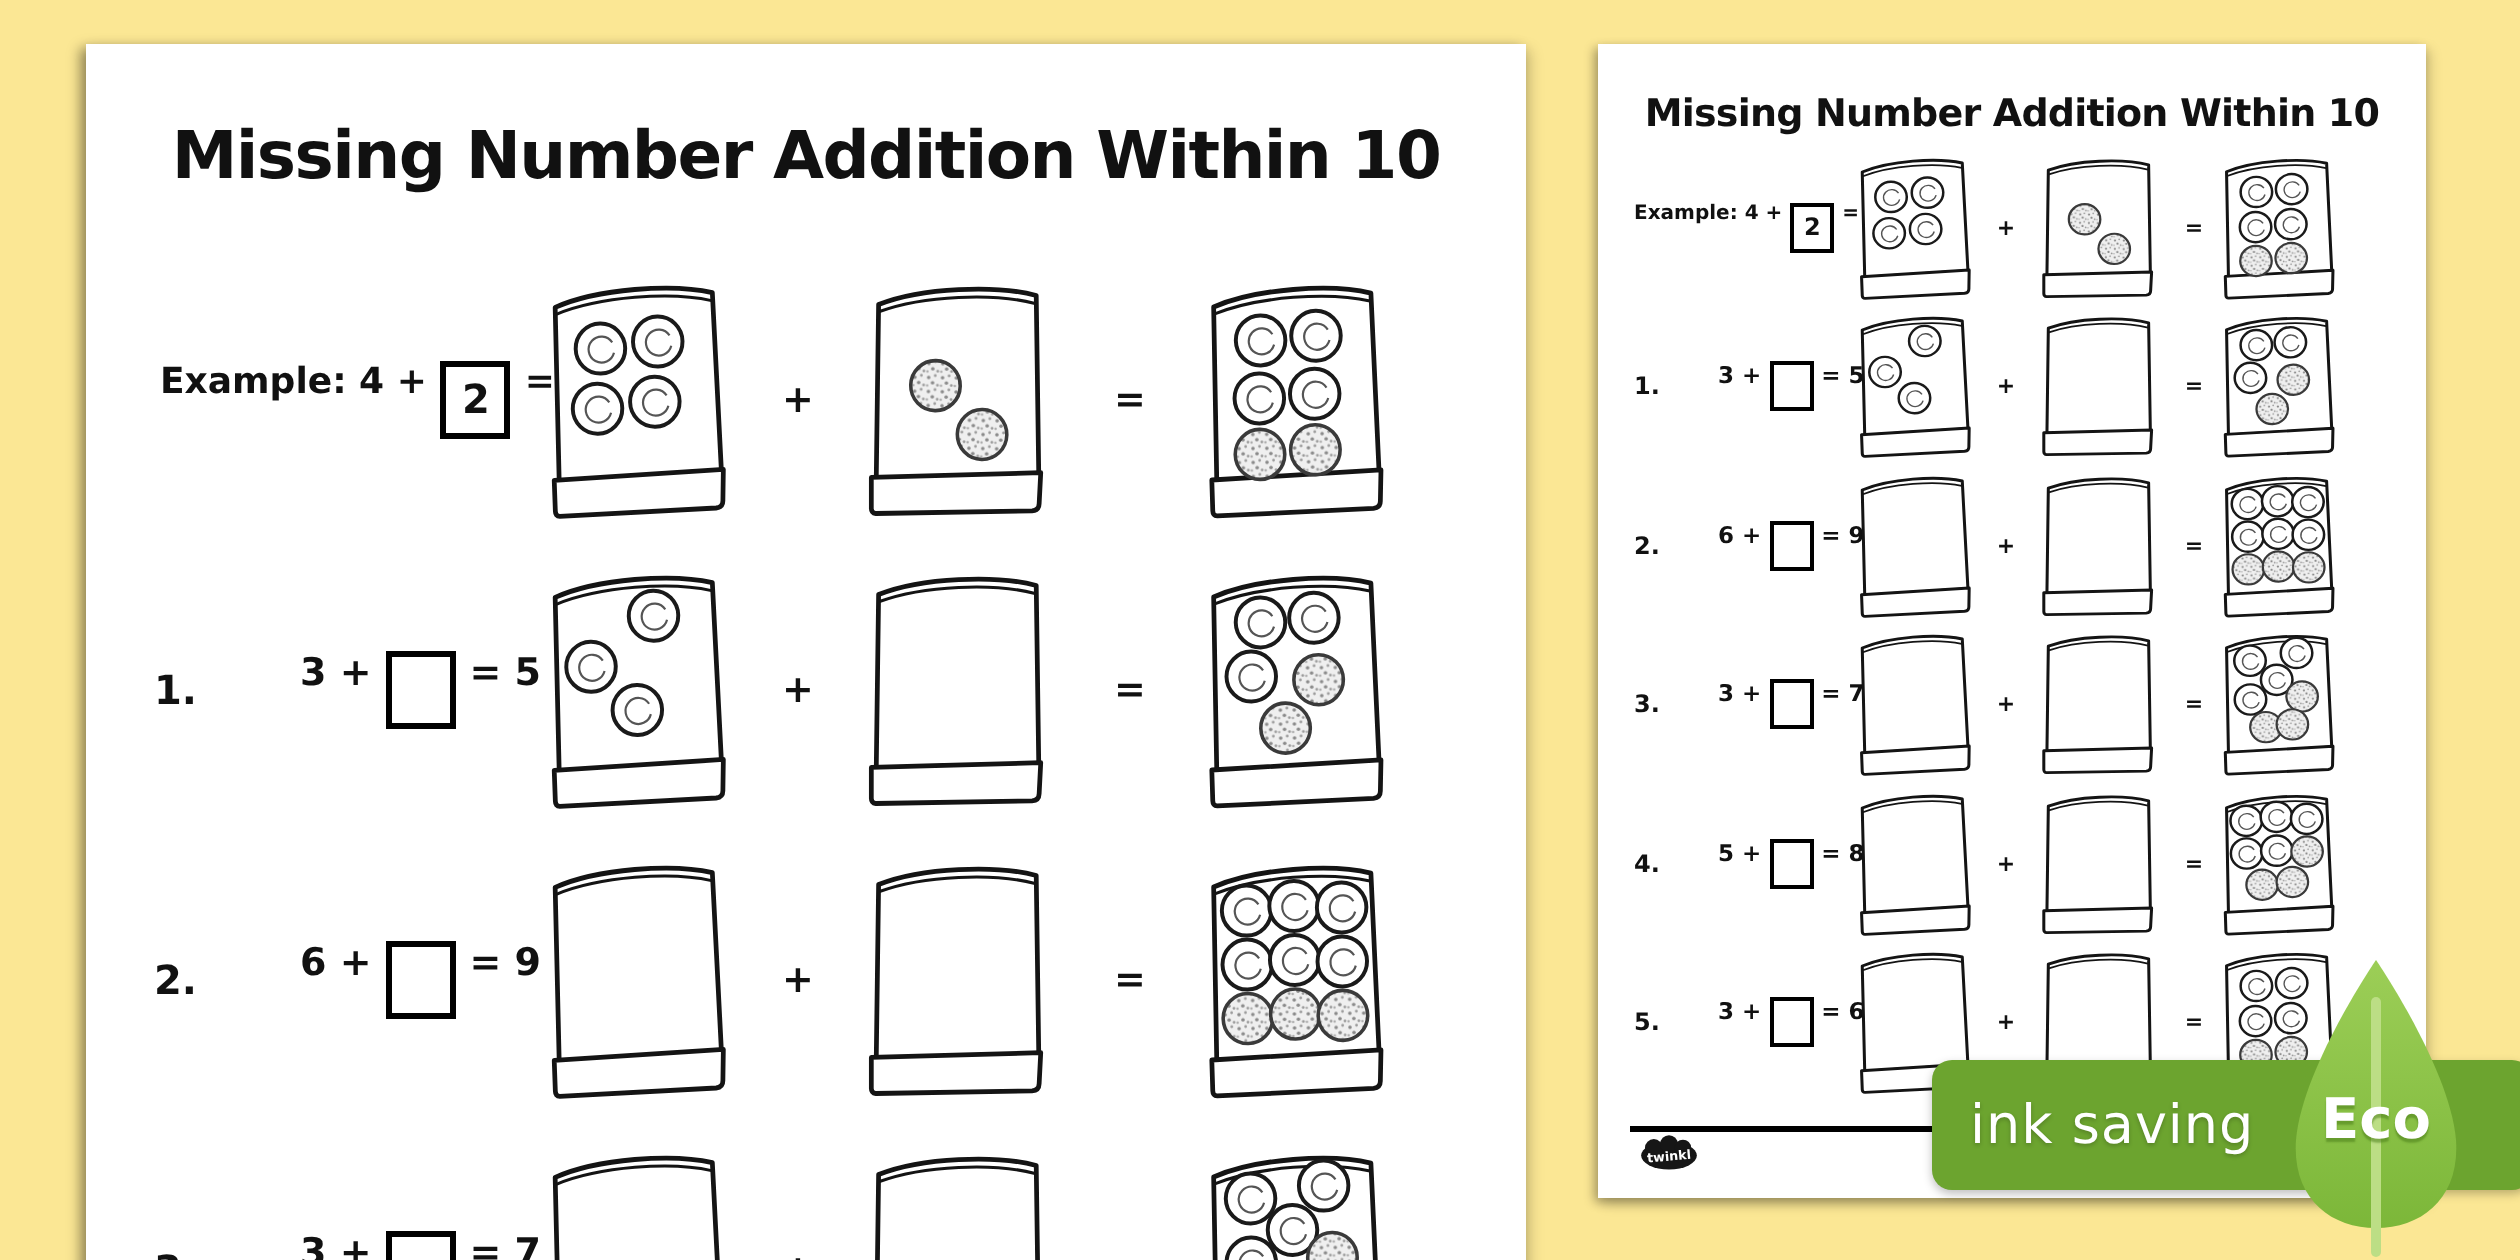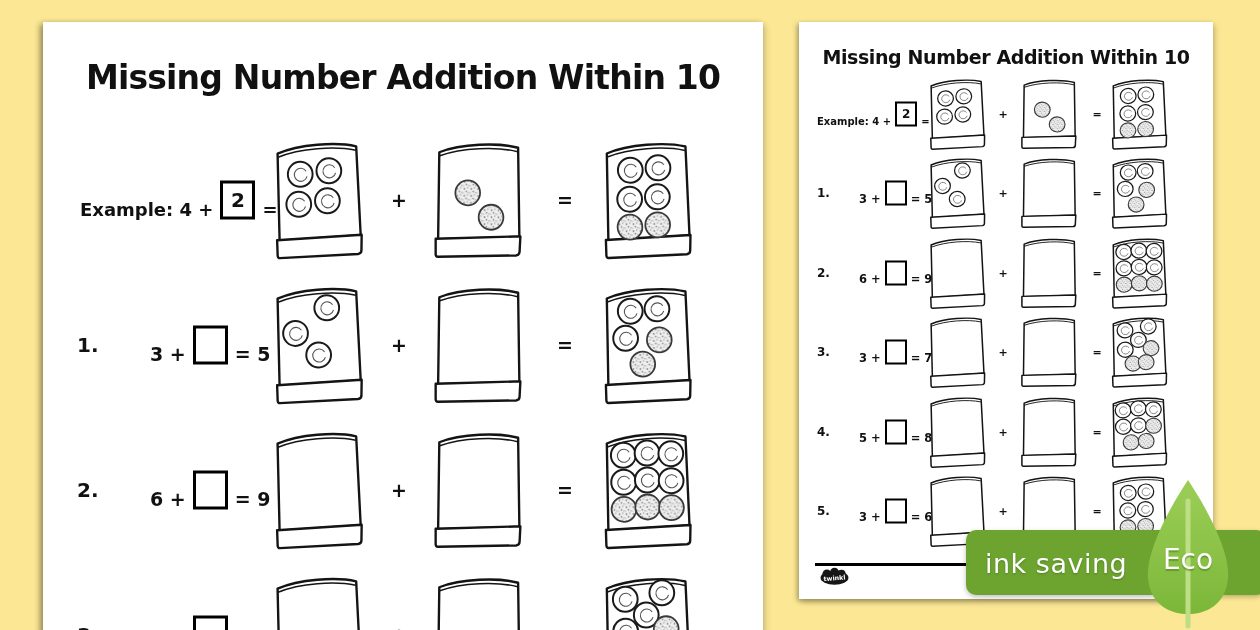--- a/index.html
+++ b/index.html
@@ -20,21 +20,21 @@
   .rows{position:absolute;left:0;right:0}
   .pg-lg .rows{top:105px}
   .pg-sm .rows{top:52px}
   .row{position:relative}
   .pg-lg .row{height:145px}
   .pg-sm .row{height:79.5px}
   .row > *{position:absolute;top:50%;transform:translateY(-50%)}
   .num{font-weight:bold}
   .pg-lg .num{left:34px;font-size:20px}
   .pg-sm .num{left:18px;font-size:12px}
-  .eq{display:inline-flex;align-items:flex-end;white-space:nowrap;font-weight:bold}
+  .eq{display:inline-flex;align-items:flex-start;white-space:nowrap;font-weight:bold}
   .pg-lg .eq{left:107px;font-size:19px}
   .pg-sm .eq{left:60px;font-size:11.5px}
   .pg-lg .row-example .eq{left:37px;font-size:18px}
   .pg-sm .row-example .eq{left:18px;font-size:10px}
   .box{display:inline-flex;align-items:center;justify-content:center;
        border:3px solid #000;font-weight:bold;background:#fff}
   .pg-lg .box{width:29px;height:33px;margin:0 7px;font-size:20px}
   .pg-sm .box{width:18px;height:21px;margin:0 4px;border-width:2px;font-size:12px}
   .op{font-weight:bold;text-align:center;width:16px}
   .pg-lg .op{font-size:19px}
@@ -60,21 +60,21 @@
   .logo{position:absolute;left:20px;top:545px;width:31px;height:19px}
   .logo svg{display:block;width:100%;height:100%}
   .badge{position:absolute;left:966px;top:530px;width:300px;height:65px;
          border-radius:10px;z-index:10;box-shadow:0 2px 5px rgba(0,0,0,.25)}
   .badge-label{position:absolute;left:19px;top:50%;transform:translateY(-50%);
          color:#fff;font-size:27px;font-weight:normal;letter-spacing:.5px;
          text-shadow:0 1px 2px rgba(0,0,0,.22)}
   .leaf{position:absolute;left:1143px;top:477px;width:90px;height:152px;z-index:11}
   .leaf svg{display:block;width:100%;height:100%}
   .eco-label{position:absolute;left:0;right:0;top:66px;text-align:center;
-         color:#fff;font-size:28px;font-weight:normal;
+         color:#fff;font-size:28px;font-weight:bold;
          text-shadow:0 2px 1px rgba(75,125,25,.55)}
 </style>
 </head>
 <body style="background: rgb(251, 231, 148);">
 
 <svg width="0" height="0" style="position:absolute" aria-hidden="true">
   <defs>
     <pattern id="speck" width="7" height="7" patternUnits="userSpaceOnUse">
       <rect width="7" height="7" fill="#efefef"></rect>
       <circle cx="1.5" cy="2" r="0.9" fill="#8a8a8a"></circle>

